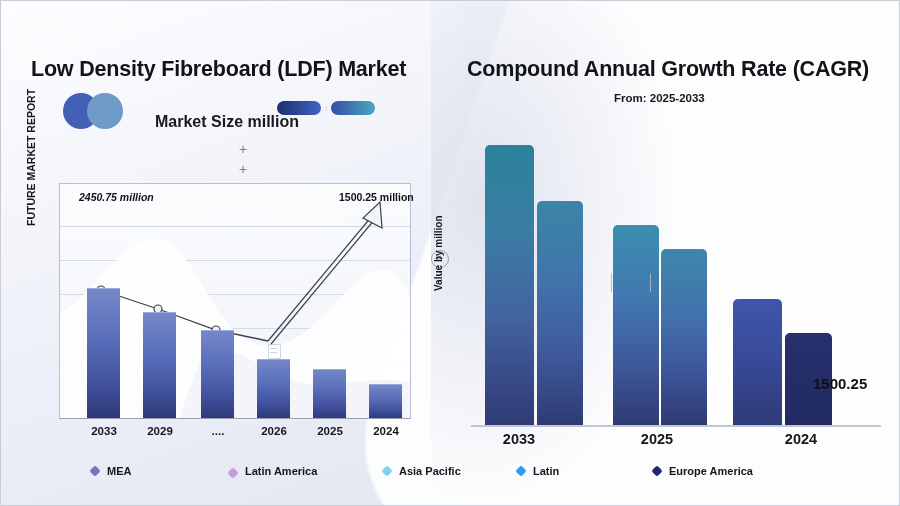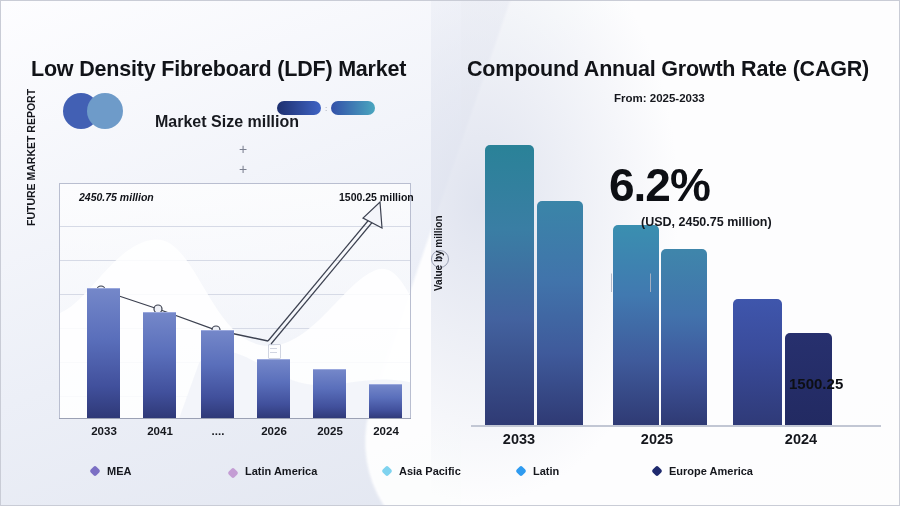--- a/index.html
+++ b/index.html
@@ -212,21 +212,21 @@
   .axis-right {
     position: absolute; left: 470px; top: 424px; width: 410px; height: 1.5px;
     background: #c2c7d4;
   }
   .xlabels-right { position: absolute; left: 460px; top: 430px; width: 430px; height: 22px; }
   .xlabels-right span {
     position: absolute; font-size: 14.5px; font-weight: bold; color: #15171d;
     transform: translateX(-50%); white-space: nowrap;
   }
   .value-label-right {
-    position: absolute; left: 788px; top: 374px;
+    position: absolute; left: 812px; top: 374px;
     font-size: 15px; font-weight: bold; color: #0d0f14; white-space: nowrap;
   }
   .corner-mark {
     position: absolute; left: 610px; top: 272px; width: 38px; height: 18px;
     border-left: 1px solid #aeb4c4;
     border-top: 1px solid #aeb4c4;
     border-right: 1px solid #aeb4c4;
     border-top-color: transparent;
     opacity: 0.9;
   }
@@ -319,21 +319,21 @@
     <div class="bar-l" style="left:142px; height:88px;"></div>
     <div class="bar-l" style="left:198px; height:59px;"></div>
     <div class="bar-l" style="left:254px; height:49px;"></div>
     <div class="bar-l" style="left:310px; height:34px;"></div>
   </div>
 
   <div class="axis-left"></div>
 
   <div class="xlabels-left">
     <span style="left:45px;">2033</span>
-    <span style="left:101px;">2041</span>
+    <span style="left:101px;">2029</span>
     <span style="left:159px;">....</span>
     <span style="left:215px;">2026</span>
     <span style="left:271px;">2025</span>
     <span style="left:327px;">2024</span>
   </div>
 
   <div class="zoom-out-icon"></div>
   <div class="ylabel-right">Value by million</div>
 
   <div class="right-title">Compound Annual Growth Rate (CAGR)</div>
@@ -353,22 +353,20 @@
   <div class="corner-mark"></div>
 
   <div class="axis-right"></div>
 
   <div class="xlabels-right">
     <span style="left:58px;">2033</span>
     <span style="left:196px;">2025</span>
     <span style="left:340px;">2024</span>
   </div>
 
-  <div class="cagr-value">6.2%</div>
-  <div class="cagr-note">(USD, 2450.75 million)</div>
   <div class="value-label-right">1500.25</div>
 
   <div class="footer-legend">
     <div class="leg-item" style="left:90px; top:4px;">
       <span class="leg-dot" style="background:#7b6fc4;"></span>
       <span class="leg-text">MEA</span>
     </div>
     <div class="leg-item" style="left:228px; top:4px;align-items:flex-end;">
       <span class="leg-dot" style="background:#c49dd4;"></span>
       <span class="leg-text">Latin America</span>

